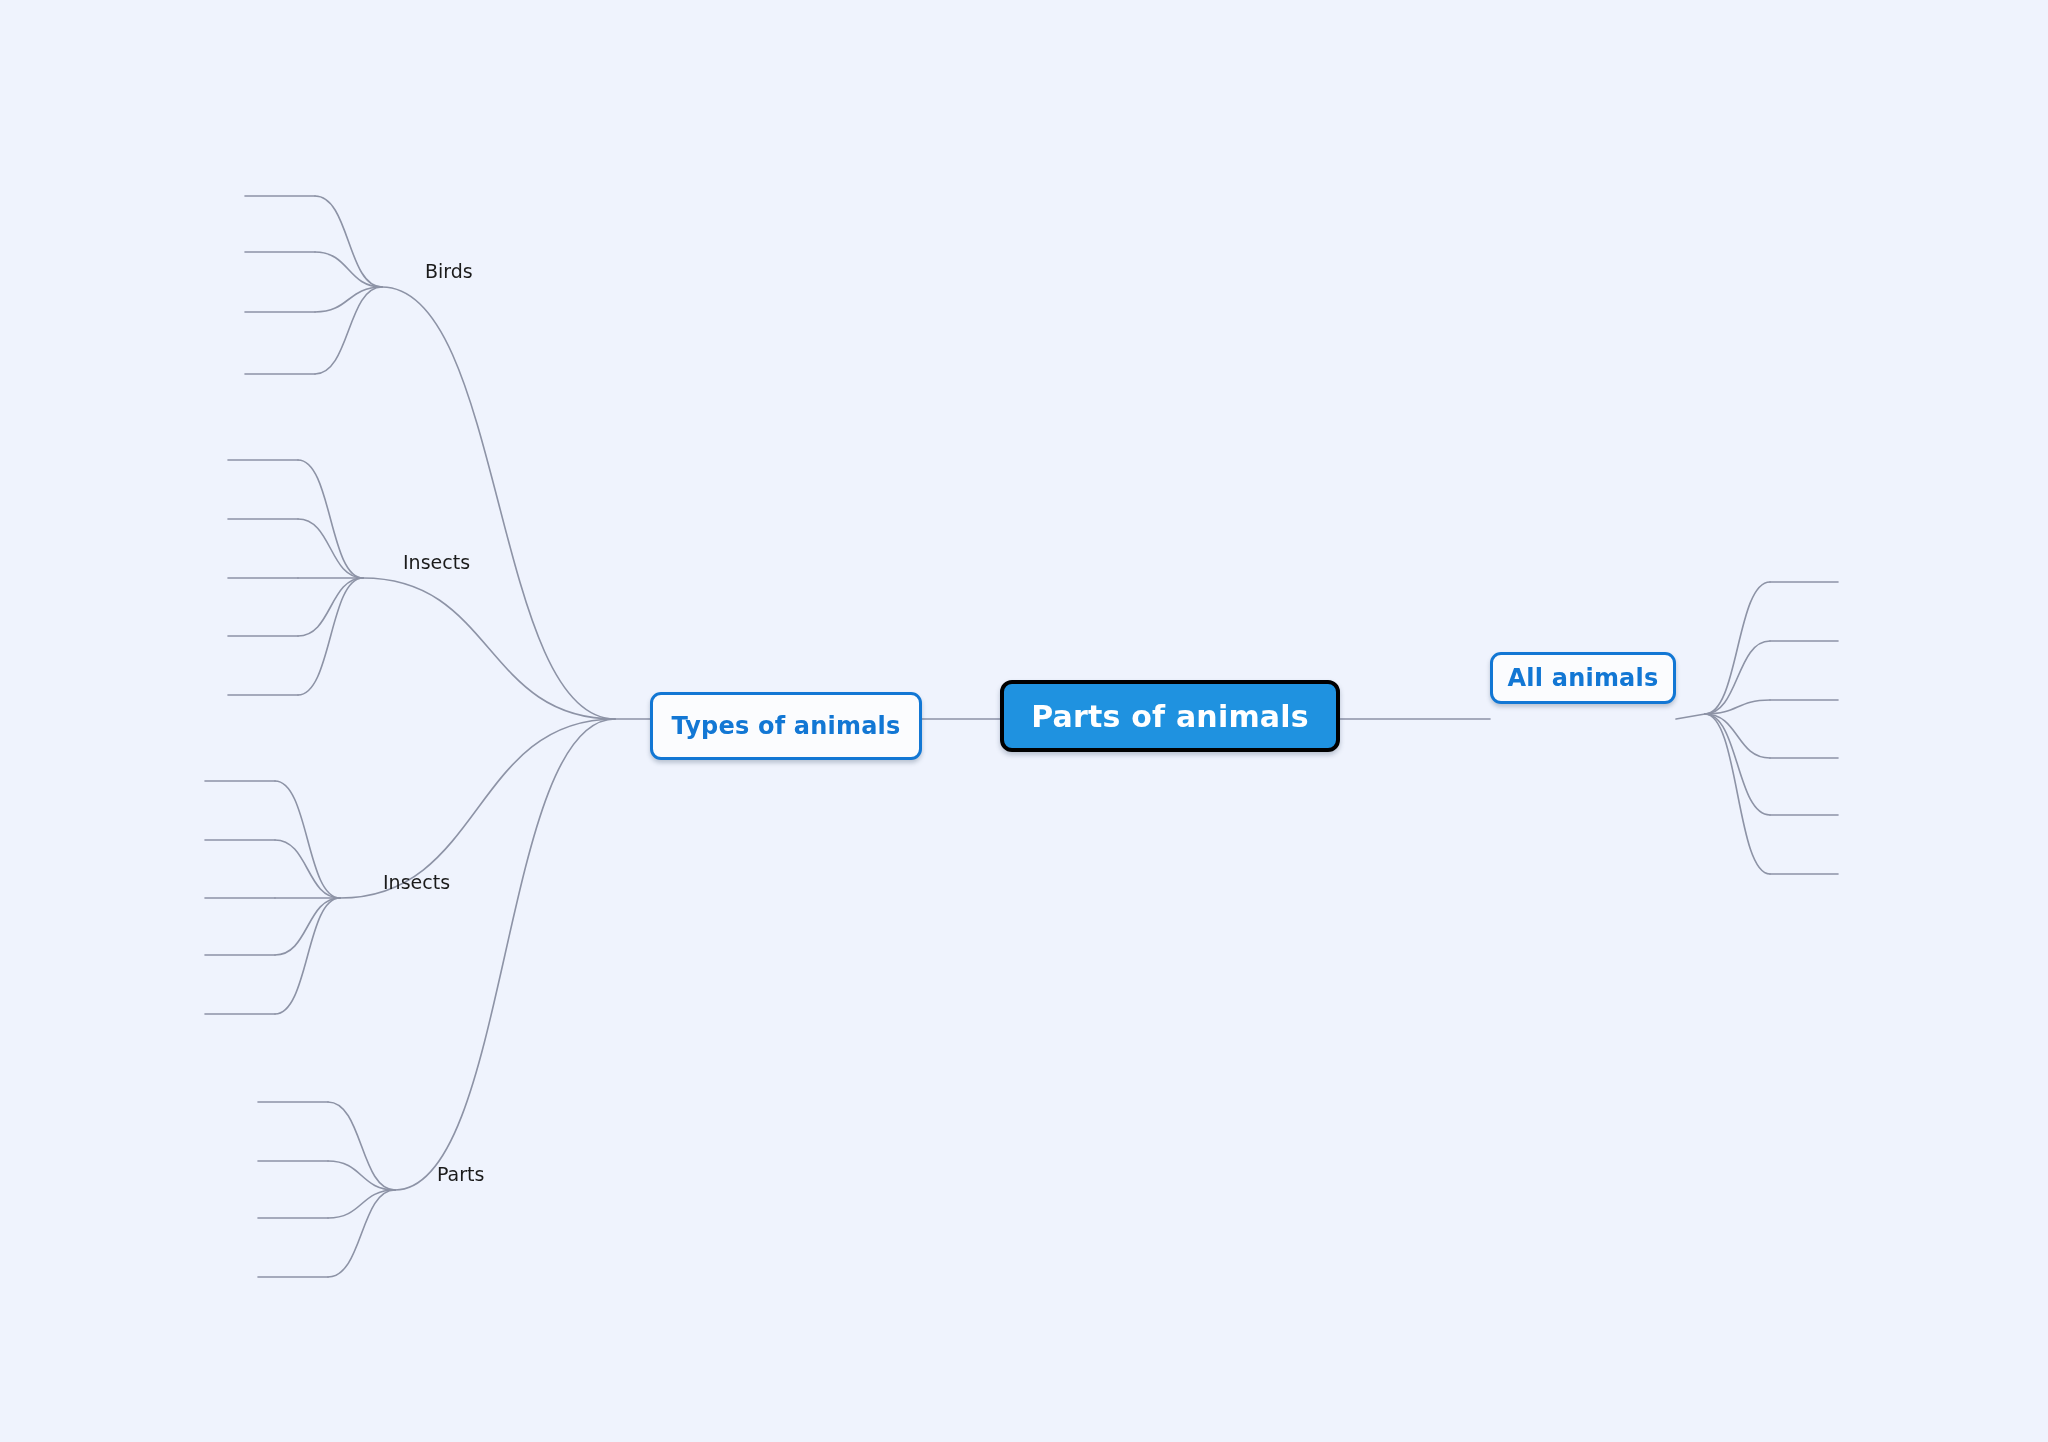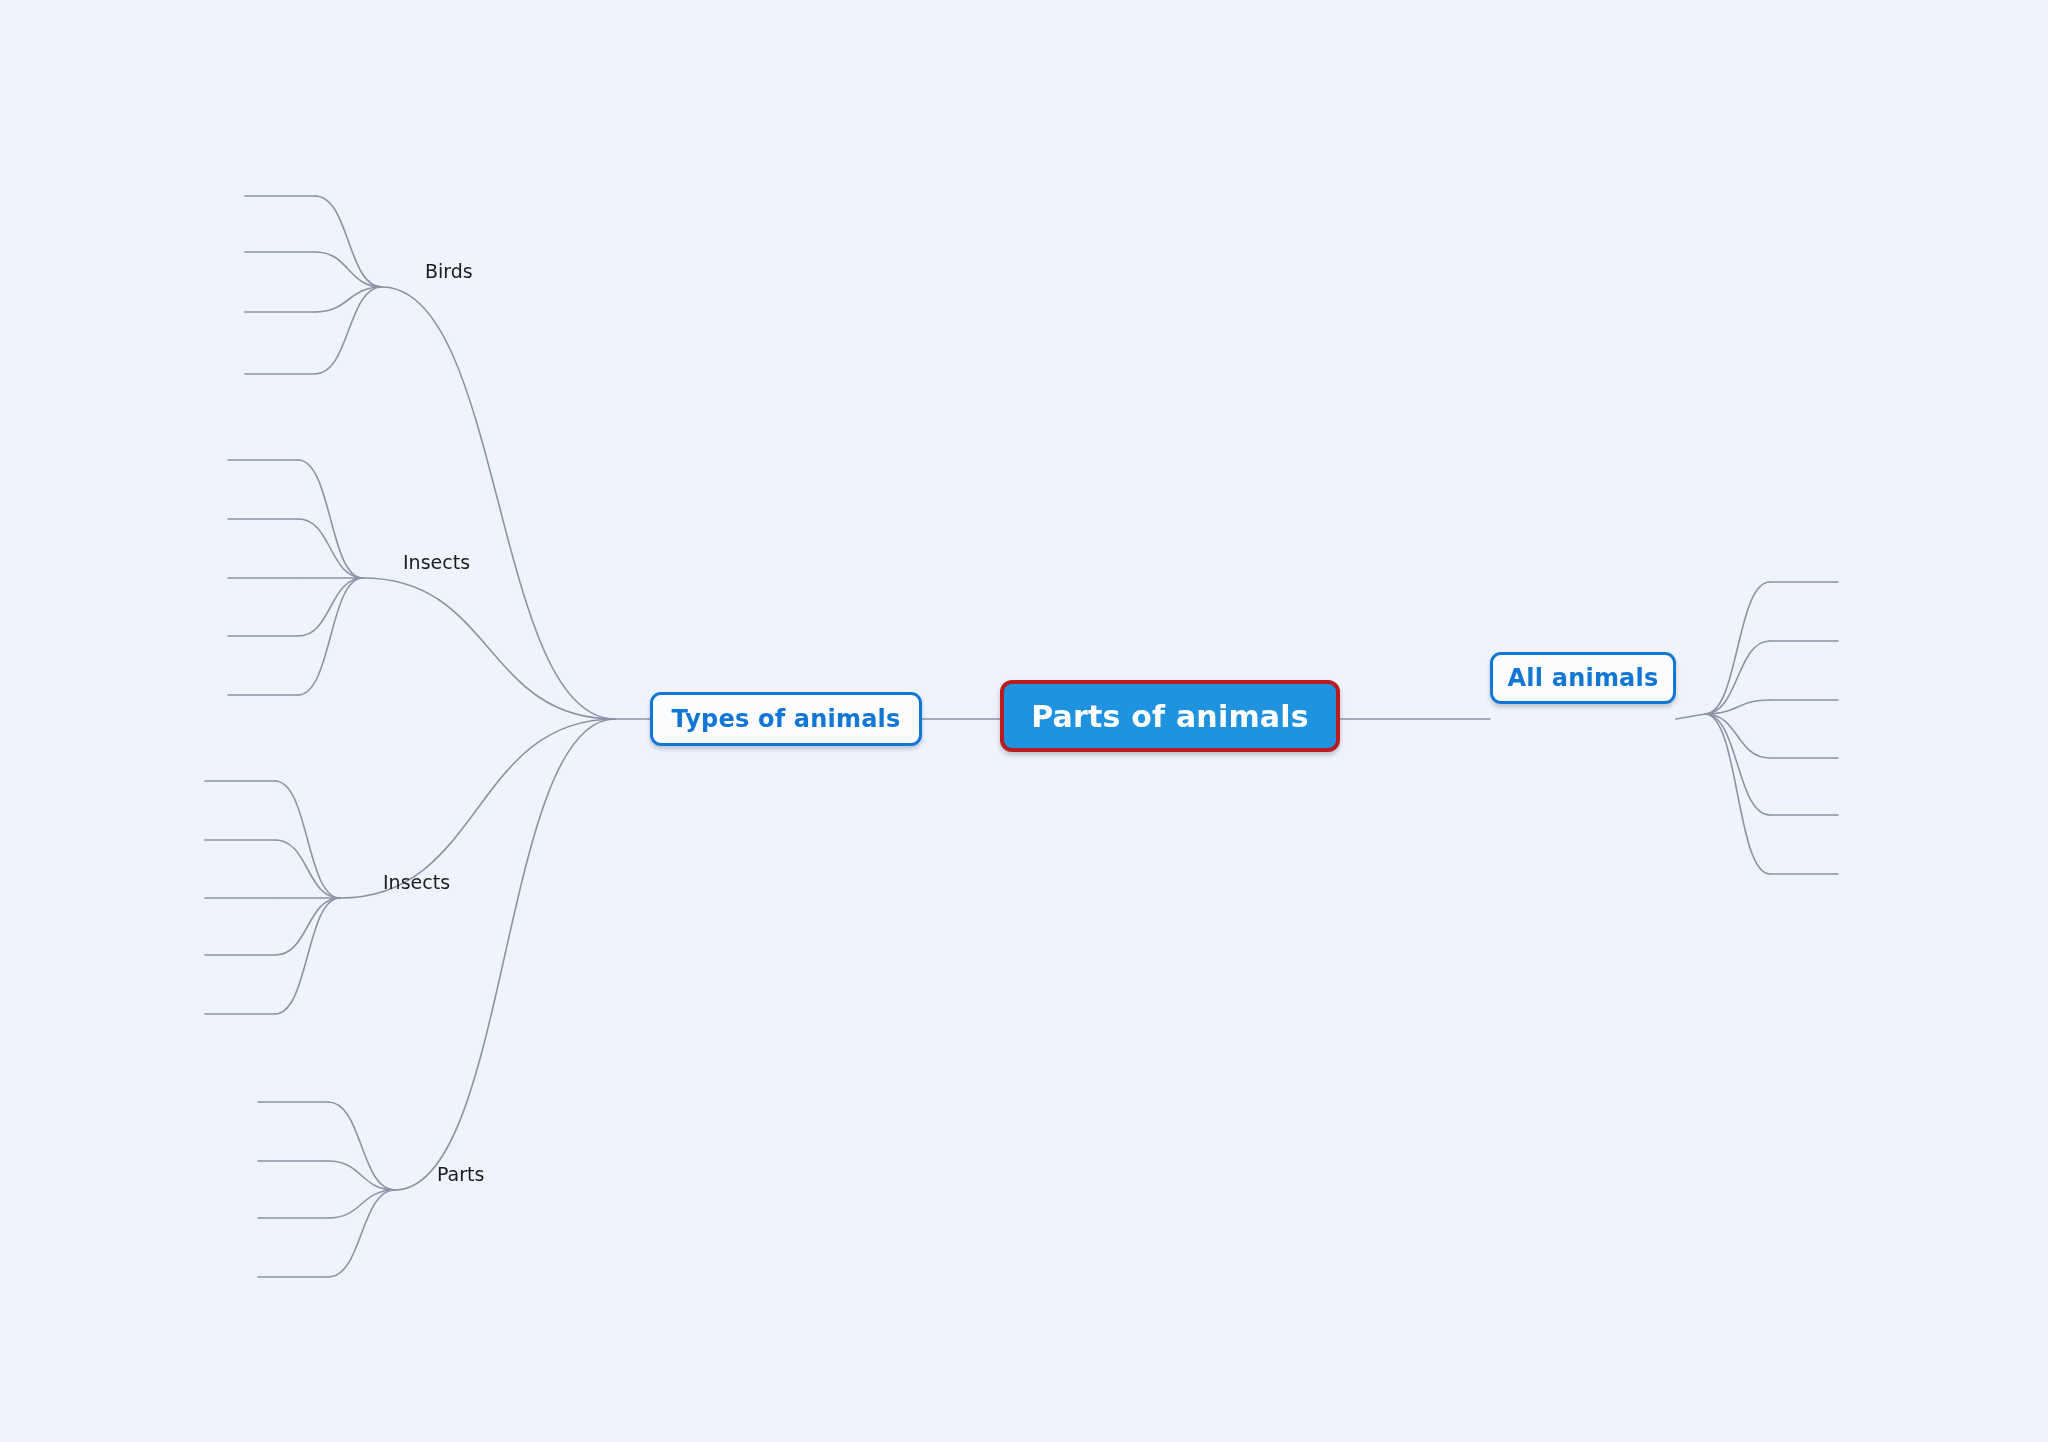--- a/index.html
+++ b/index.html
@@ -26,21 +26,21 @@
   .node {
     position: absolute;
     display: flex;
     align-items: center;
     justify-content: center;
     box-sizing: border-box;
     white-space: nowrap;
   }
   .node-root {
     background: #1f92e0;
-    border: 4px solid #b91c1c;
+    border: 4px solid #000000;
     border-radius: 12px;
     color: #ffffff;
     font-weight: bold;
     font-size: 30px;
     letter-spacing: 0.2px;
     box-shadow: 0 3px 5px rgba(40, 60, 90, 0.28);
   }
   .node-branch {
     background: #fbfcfe;
     border: 3px solid #1277d4;
@@ -123,21 +123,21 @@
         <path d="M 1770 815 L 1838 815"></path>
         <path d="M 1705 714 C 1738.8 714, 1736.2 874, 1770 874"></path>
         <path d="M 1770 874 L 1838 874"></path>
       </g>
   </svg>
 
   <div class="node node-root" id="node-root" style="left: 1000px; top: 680px; width: 340px; height: 72px;">
     <span>Parts of animals</span>
   </div>
 
-  <div class="node node-branch" id="node-types" style="left: 650px; top: 692px; width: 272px; height: 54px;">
+  <div class="node node-branch" id="node-types" style="left: 650px; top: 692px; width: 272px; height: 68px;">
     <span>Types of animals</span>
   </div>
 
   <div class="node node-branch" id="node-all" style="left: 1490px; top: 652px; width: 186px; height: 52px;">
     <span>All animals</span>
   </div>
 
   <div class="leaf-label" id="label-birds" style="left: 425px; top: 262px; text-align: right;">Birds</div>
   <div class="leaf-label" id="label-insects" style="left: 403px; top: 553px;">Insects</div>
   <div class="leaf-label" id="label-mammals" style="left: 383px; top: 873px;">Insects</div>

